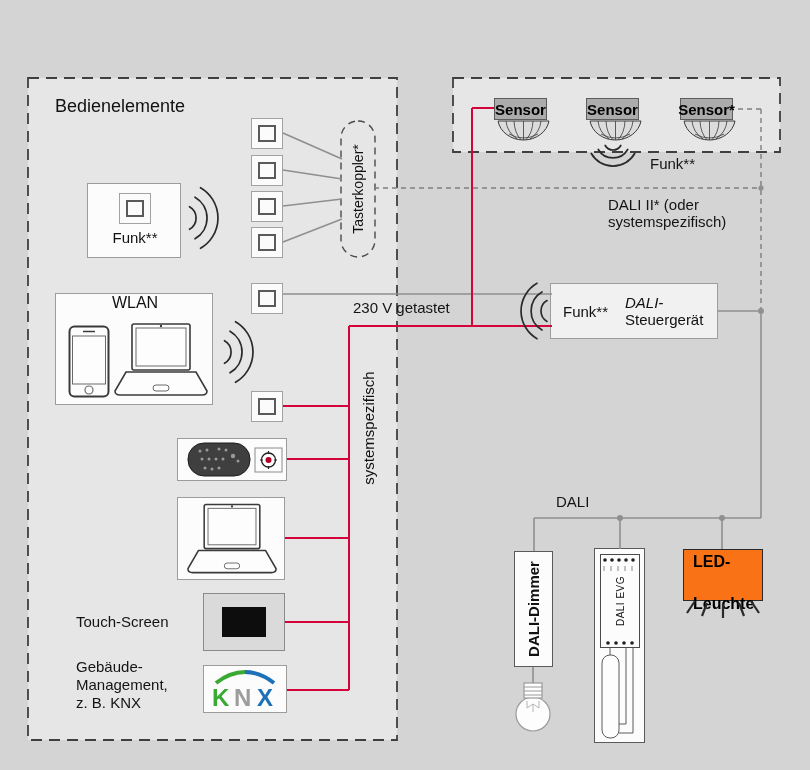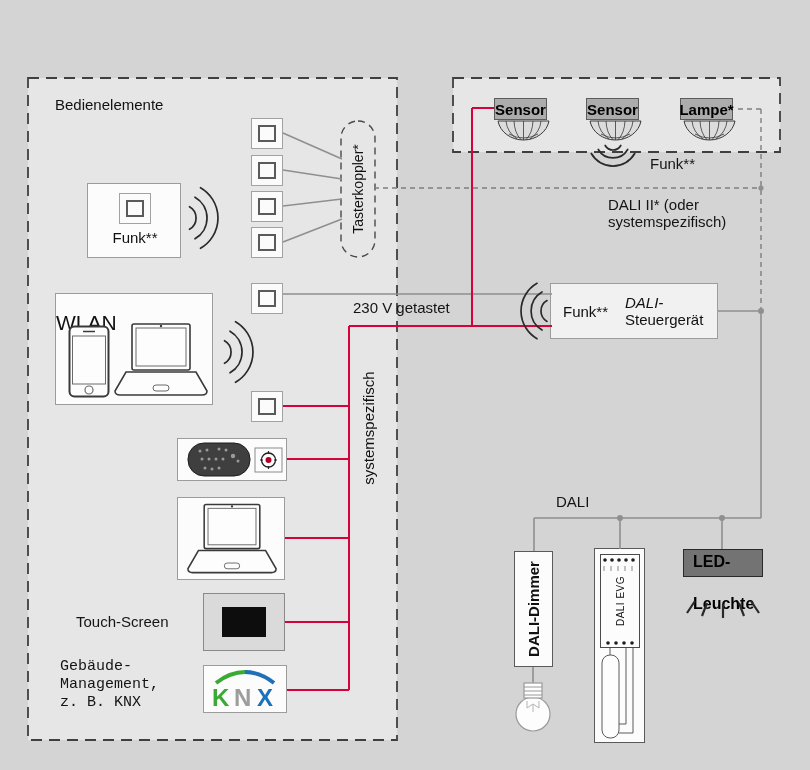--- a/index.html
+++ b/index.html
@@ -5,37 +5,37 @@
   html,body{margin:0;padding:0;background:#d4d4d4;}
   #stage{position:relative;width:810px;height:770px;background:#d4d4d4;
          font-family:"Liberation Sans",sans-serif;color:#111;overflow:hidden;}
   .abs{position:absolute;}
   svg{display:block;}
   #bg-svg,#fg-svg{position:absolute;left:0;top:0;pointer-events:none;}
   #bg-svg{z-index:0;}
   .layer{z-index:1;}
   #fg-svg{z-index:5;}
   .title{left:28px;top:26px;font-size:20px;font-weight:700;color:#141414;letter-spacing:.2px;}
-  .panel-heading{left:55px;top:96px;font-size:15px;}
+  .panel-heading{left:55px;top:96px;font-size:18px;}
   .wbox{position:absolute;background:#fcfcfc;border:1px solid #9c9c9c;box-sizing:border-box;}
   .pushbtn{position:absolute;width:32px;height:31px;background:#fbfbfb;border:1px solid #a2a2a2;
            box-sizing:border-box;display:flex;align-items:center;justify-content:center;}
   .pushbtn-in{width:18px;height:17px;border:2px solid #5a5a5a;background:#fbfbfb;box-sizing:border-box;}
   .vtext{position:absolute;display:flex;align-items:center;justify-content:center;
          transform:rotate(-90deg);white-space:nowrap;}
   .lbl15{font-size:15px;color:#141414;}
   .sensor-label{position:absolute;width:53px;height:22px;background:#acacac;border:1px solid #5c5c5c;
                 box-sizing:border-box;display:flex;align-items:center;justify-content:center;
                 font-size:15px;font-weight:700;color:#000;}
   .two-line{line-height:17px;}
   .controller{left:550px;top:283px;width:168px;height:56px;background:#f1f1f1;
               display:flex;align-items:center;box-sizing:border-box;border:1px solid #9c9c9c;}
   .controller .funk{margin-left:12px;width:62px;font-size:15px;}
   .controller .cname{font-size:15px;line-height:17px;}
-  .led-box{left:683px;top:549px;width:80px;height:28px;background:#737373;border:1px solid #2a2a2a;
+  .led-box{left:683px;top:549px;width:80px;height:52px;background:#f97316;border:1px solid #2a2a2a;
            box-sizing:border-box;font-size:16px;font-weight:700;line-height:19px;
            padding:2px 0 0 9px;color:#000;}
   .touch{left:203px;top:593px;width:82px;height:58px;background:#dadada;border:1px solid #8a8a8a;
          box-sizing:border-box;display:flex;align-items:center;justify-content:center;}
   .touch .scr{width:44px;height:30px;background:#0d0d0d;}
   .mgmt span{display:block;}
 </style>
 </head>
 <body>
 
@@ -51,21 +51,21 @@
   <div class="abs layer panel-heading">Bedienelemente</div>
 
   <div class="wbox layer" style="left:87px;top:183px;width:94px;height:75px;">
     <div style="position:absolute;left:31px;top:9px;width:32px;height:31px;border:1px solid #a2a2a2;display:flex;align-items:center;justify-content:center;box-sizing:border-box;background:#fbfbfb;">
       <div class="pushbtn-in"></div>
     </div>
     <div style="position:absolute;left:0;top:45px;width:94px;text-align:center;font-size:15px;">Funk**</div>
   </div>
 
   <div class="wbox layer" style="left:55px;top:293px;width:158px;height:112px;">
-    <div style="position:absolute;left:0;top:17px;width:158px;text-align:left;font-size:21px;">WLAN</div>
+    <div style="position:absolute;left:0;top:0;width:158px;text-align:center;font-size:16px;">WLAN</div>
     <svg style="position:absolute;left:12px;top:31px;" width="42" height="73" viewBox="0 0 42 73">
       <rect x="1.5" y="1.5" width="39" height="70" rx="5" fill="#fdfdfd" stroke="#3a3a3a" stroke-width="2"></rect>
       <line x1="15" y1="6.5" x2="27" y2="6.5" stroke="#3a3a3a" stroke-width="1.5"></line>
       <rect x="4.5" y="11" width="33" height="48" fill="#fdfdfd" stroke="#6a6a6a" stroke-width="1"></rect>
       <circle cx="21" cy="65" r="4" fill="#fdfdfd" stroke="#6a6a6a" stroke-width="1.2"></circle>
     </svg>
     <svg style="position:absolute;left:56px;top:28px;" width="98" height="78" viewBox="0 0 98 78">
       <rect x="20" y="2" width="58" height="46" rx="2" fill="#fdfdfd" stroke="#3a3a3a" stroke-width="1.6"></rect>
       <rect x="24" y="6" width="50" height="38" fill="#fdfdfd" stroke="#6a6a6a" stroke-width="1"></rect>
       <circle cx="49" cy="4" r="1.2" fill="#3a3a3a"></circle>
@@ -131,38 +131,38 @@
       <path d="M14,50 L84,50 L95,69 Q95,73 90,73 L8,73 Q3,73 3,69 Z" fill="#fdfdfd" stroke="#3a3a3a" stroke-width="1.6"></path>
       <rect x="41" y="63" width="16" height="6" rx="3" fill="#fdfdfd" stroke="#6a6a6a" stroke-width="1"></rect>
     </svg>
   </div>
 
   <div class="abs layer lbl15" style="left:76px;top:613px;">Touch-Screen</div>
   <div class="abs layer touch">
     <div class="scr"></div>
   </div>
 
-  <div class="abs layer lbl15 mgmt" style="left:60px;top:658px;line-height:18px;font-family:Liberation Mono, monospace;">
+  <div class="abs layer lbl15 mgmt" style="left:76px;top:658px;line-height:18px;">
     <span>Gebäude-</span>
     <span>Management,</span>
     <span>z. B. KNX</span>
   </div>
   <div class="wbox layer" style="left:203px;top:665px;width:84px;height:48px;">
     <svg width="82" height="46" viewBox="0 0 82 46">
       <path d="M12,17 Q26,6 41,6" fill="none" stroke="#3aaa35" stroke-width="4"></path>
       <path d="M41,6 Q56,6 70,17" fill="none" stroke="#1d71b8" stroke-width="4"></path>
       <text x="8" y="40" font-size="24" font-weight="700" fill="#3aaa35">K</text>
       <text x="30" y="40" font-size="24" font-weight="700" fill="#9d9d9c">N</text>
       <text x="53" y="40" font-size="24" font-weight="700" fill="#1d71b8">X</text>
     </svg>
   </div>
 
   <div class="sensor-label layer" style="left:494px;top:98px;">Sensor</div>
   <div class="sensor-label layer" style="left:586px;top:98px;">Sensor</div>
-  <div class="sensor-label layer" style="left:680px;top:98px;">Lampe*</div>
+  <div class="sensor-label layer" style="left:680px;top:98px;">Sensor*</div>
 
   <svg class="abs layer" style="left:497px;top:120px;" width="53" height="23" viewBox="0 0 53 23">
     <path d="M1,1 C3,12 14,20 26.5,20 C39,20 50,12 52,1 Z" fill="#dcdcdc" stroke="#3a3a3a" stroke-width="1"></path>
     <path d="M9,1 Q10,12 20,19 M17,1 Q17.5,13 24,19.7 M26.5,1 V20 M36,1 Q35.5,13 29,19.7 M44,1 Q43,12 33,19 M12,14 Q26.5,22 41,14" fill="none" stroke="#3a3a3a" stroke-width=".8"></path>
   </svg>
   <svg class="abs layer" style="left:589px;top:120px;" width="53" height="23" viewBox="0 0 53 23">
     <path d="M1,1 C3,12 14,20 26.5,20 C39,20 50,12 52,1 Z" fill="#dcdcdc" stroke="#3a3a3a" stroke-width="1"></path>
     <path d="M9,1 Q10,12 20,19 M17,1 Q17.5,13 24,19.7 M26.5,1 V20 M36,1 Q35.5,13 29,19.7 M44,1 Q43,12 33,19 M12,14 Q26.5,22 41,14" fill="none" stroke="#3a3a3a" stroke-width=".8"></path>
   </svg>
   <svg class="abs layer" style="left:683px;top:120px;" width="53" height="23" viewBox="0 0 53 23">

